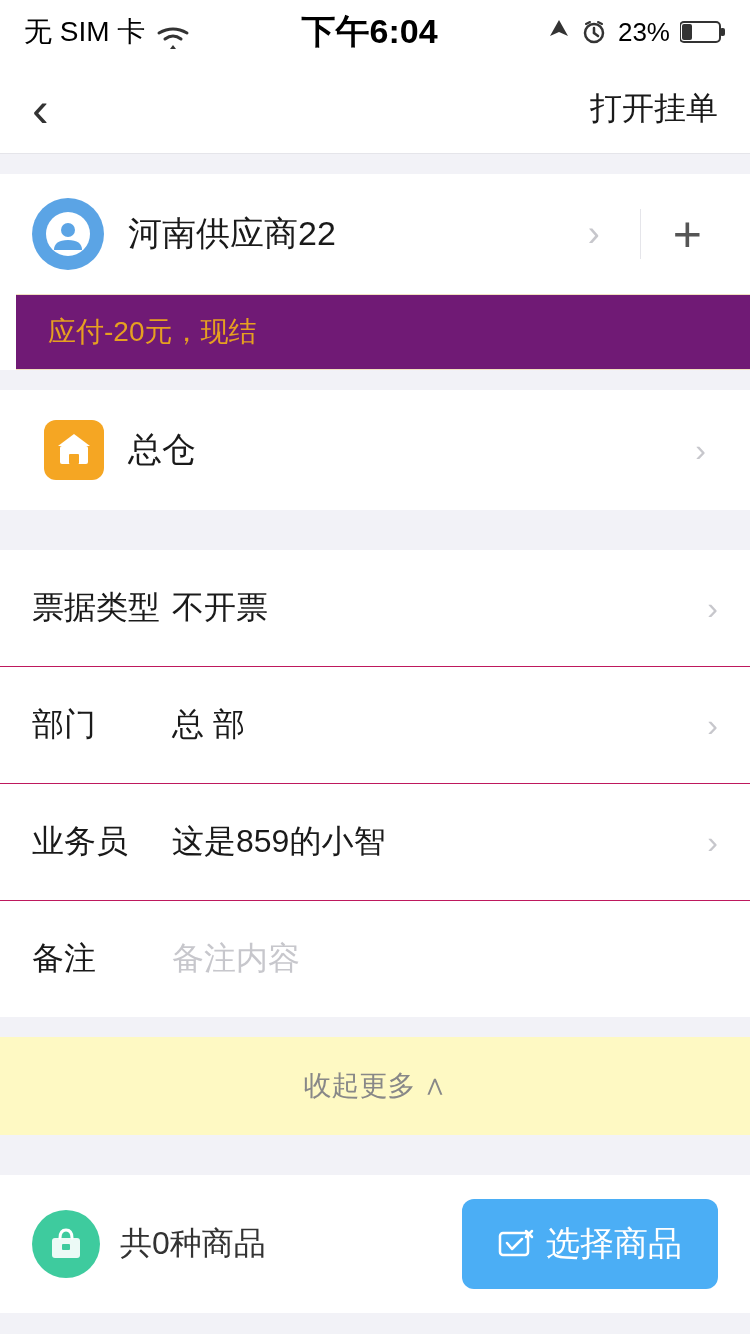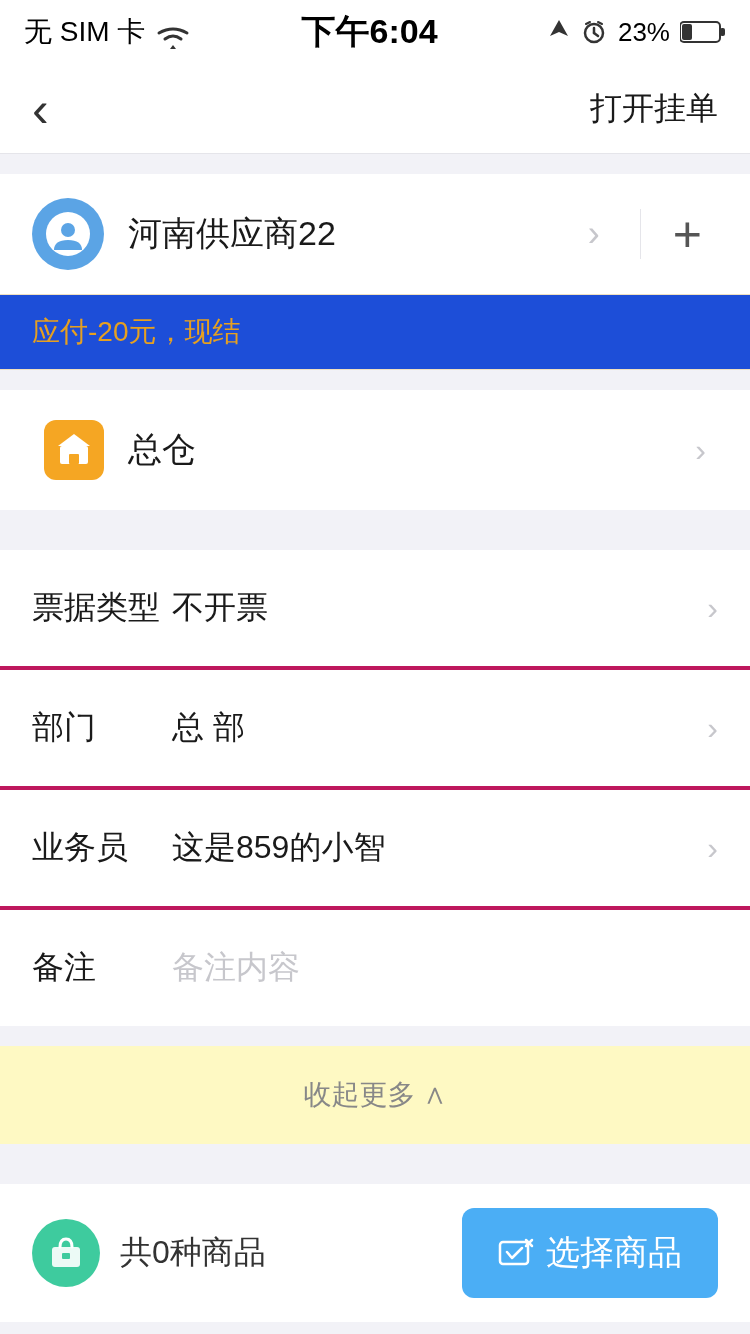--- a/index.html
+++ b/index.html
@@ -126,38 +126,39 @@
     }
     .supplier-add {
       font-size: 50px;
       color: #555;
       padding: 0 16px;
       cursor: pointer;
     }
 
     
     .notice-bar {
-      background: #1d4ed8;
+      background: #701a75;
       padding: 18px 32px;
       font-size: 28px;
       color: #e6a020;
       border-top: 1px solid #f0e0c0;
       border-bottom: 1px solid #f0e0c0;
+      margin-left: 16px;
     }
 
     
     .form-section {
       background: #fff;
       margin-top: 20px;
     }
     .form-row {
       display: flex;
       align-items: center;
       padding: 36px 32px;
-      border-bottom: 4px solid #be185d;
+      border-bottom: 1px solid #be185d;
       background: #fff;
       cursor: pointer;
     }
     .form-row:last-child {
       border-bottom: none;
     }
     .form-label {
       font-size: 32px;
       color: #1a1a1a;
       width: 140px;

